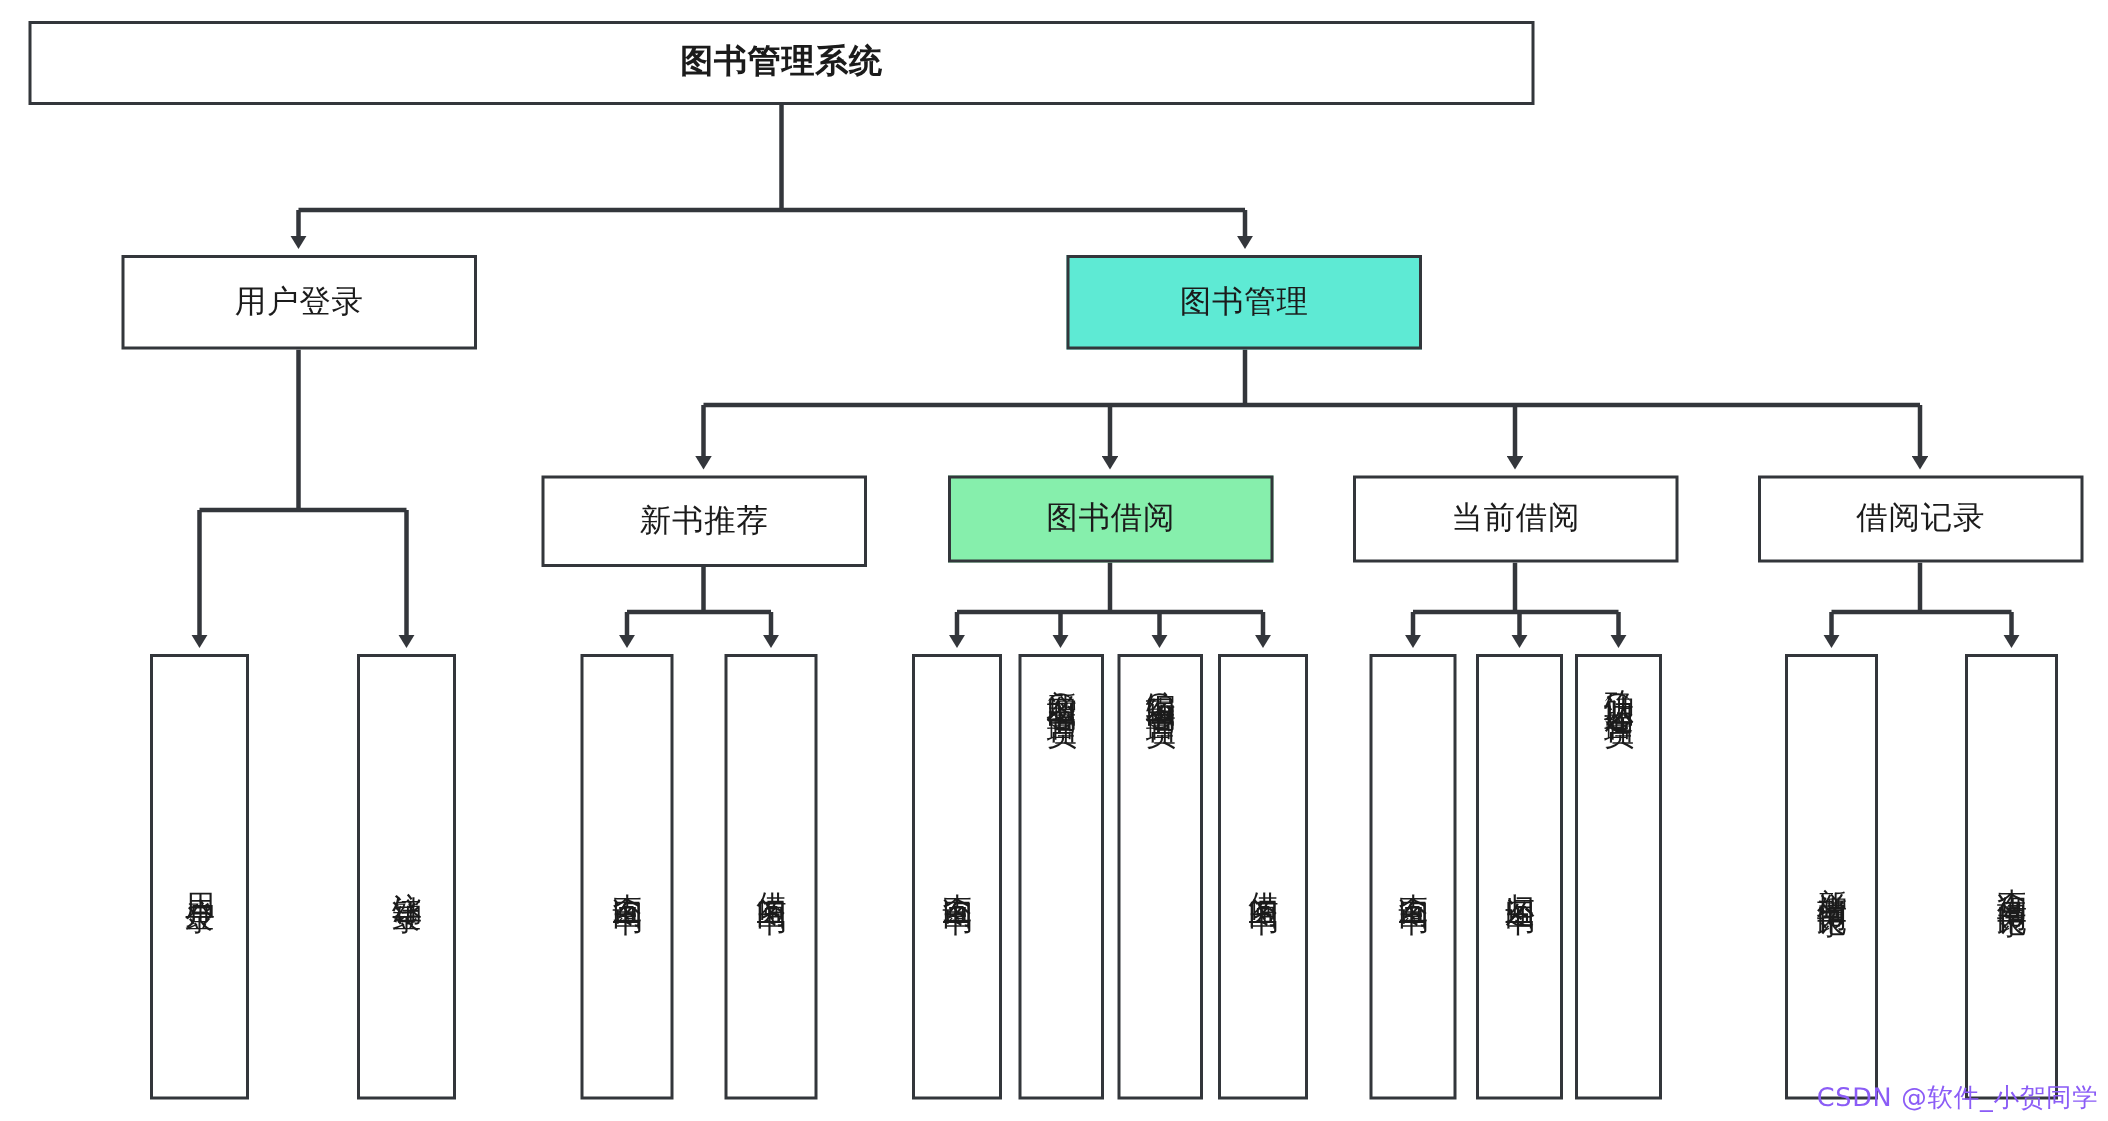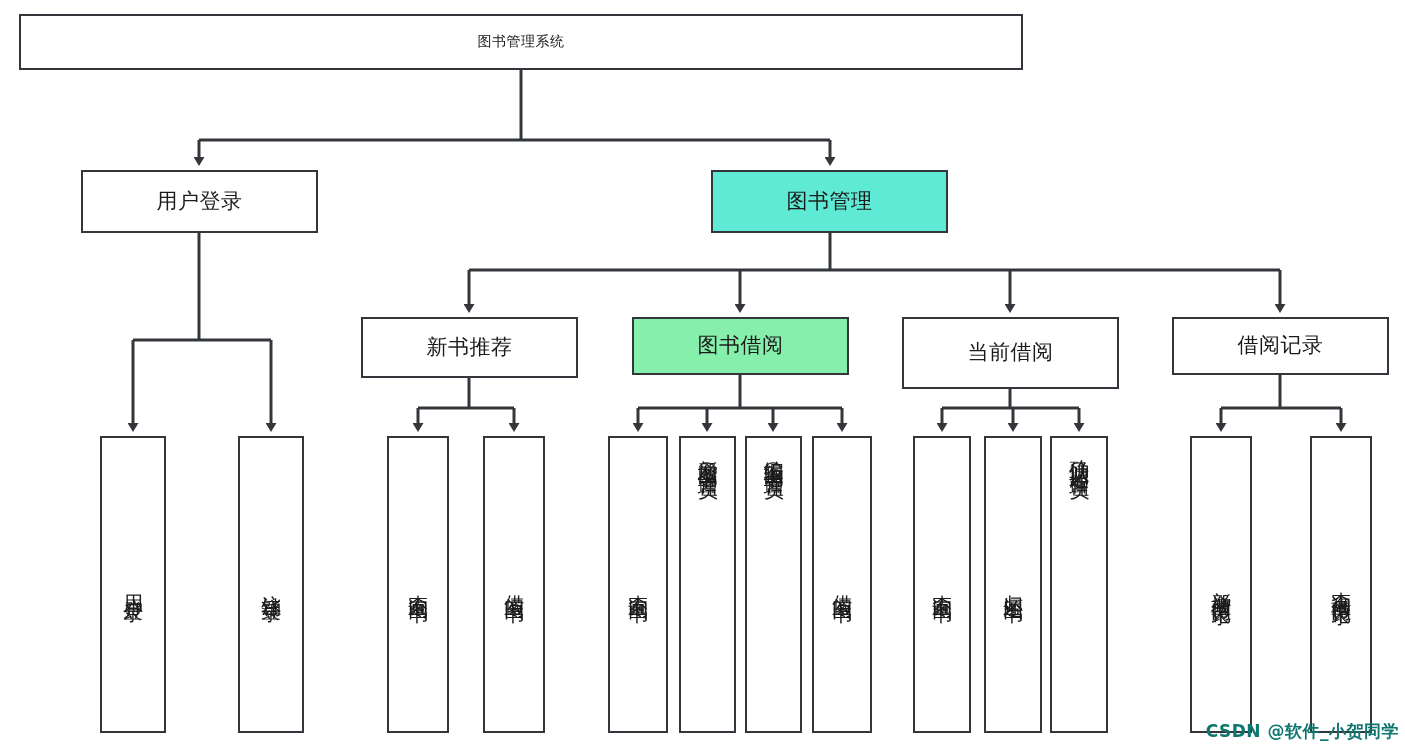--- a/index.html
+++ b/index.html
@@ -32,21 +32,22 @@
     text-align: center;
     line-height: 1.12;
   }
   
   .node.h .label {
     font-size: 21px;
     letter-spacing: 0.5px;
     white-space: nowrap;
   }
   .node.root .label {
-    font-size: 14px;
+    font-size: 22px;
+    font-weight: bold;
   }
   
   .node.v {
     align-items: center;
     justify-content: center;
     padding: 6px 0;
   }
   .node.v .label {
     writing-mode: vertical-rl;
     text-orientation: upright;
@@ -142,21 +143,21 @@
   <div class="node h" style="left: 711px; top: 170px; width: 237px; height: 63px; border-color: rgb(51, 54, 59); background: #5eead4; color: rgb(27, 27, 27);">
     <span class="label">图书管理</span>
   </div>
 
   <div class="node h" style="left: 361px; top: 317px; width: 217px; height: 61px; border-color: rgb(51, 54, 59); background: rgb(255, 255, 255); color: rgb(27, 27, 27);">
     <span class="label">新书推荐</span>
   </div>
   <div class="node h" style="left: 632px; top: 317px; width: 217px; height: 58px; border-color: rgb(51, 54, 59); background: #86efac; color: rgb(27, 27, 27);">
     <span class="label">图书借阅</span>
   </div>
-  <div class="node h" style="left: 902px; top: 317px; width: 217px; height: 72px; border-color: rgb(51, 54, 59); background: rgb(255, 255, 255); color: rgb(27, 27, 27);">
+  <div class="node h" style="left: 902px; top: 317px; width: 217px; height: 58px; border-color: rgb(51, 54, 59); background: rgb(255, 255, 255); color: rgb(27, 27, 27);">
     <span class="label">当前借阅</span>
   </div>
   <div class="node h" style="left: 1172px; top: 317px; width: 217px; height: 58px; border-color: rgb(51, 54, 59); background: rgb(255, 255, 255); color: rgb(27, 27, 27);">
     <span class="label">借阅记录</span>
   </div>
 
   <div class="node v" style="left: 100px; top: 436px; width: 66px; height: 297px; border-color: rgb(51, 54, 59); background: rgb(255, 255, 255); color: rgb(27, 27, 27);">
     <span class="label">用户登录</span>
   </div>
   <div class="node v" style="left: 238px; top: 436px; width: 66px; height: 297px; border-color: rgb(51, 54, 59); background: rgb(255, 255, 255); color: rgb(27, 27, 27);">
@@ -189,14 +190,14 @@
   <div class="node v tall" style="left: 1050px; top: 436px; width: 58px; height: 297px; border-color: rgb(51, 54, 59); background: rgb(255, 255, 255); color: rgb(27, 27, 27);">
     <span class="label">确认归还（管理员）</span>
   </div>
   <div class="node v" style="left: 1190px; top: 436px; width: 62px; height: 297px; border-color: rgb(51, 54, 59); background: rgb(255, 255, 255); color: rgb(27, 27, 27);">
     <span class="label">新增借阅记录</span>
   </div>
   <div class="node v" style="left: 1310px; top: 436px; width: 62px; height: 297px; border-color: rgb(51, 54, 59); background: rgb(255, 255, 255); color: rgb(27, 27, 27);">
     <span class="label">查询借阅记录</span>
   </div>
 
-  <div class="watermark" style="color: #0f766e; font-weight: bold;">CSDN @软件_小贺同学</div>
+  <div class="watermark" style="color: #8b5cf6;">CSDN @软件_小贺同学</div>
 </div>
 
 </body></html>

